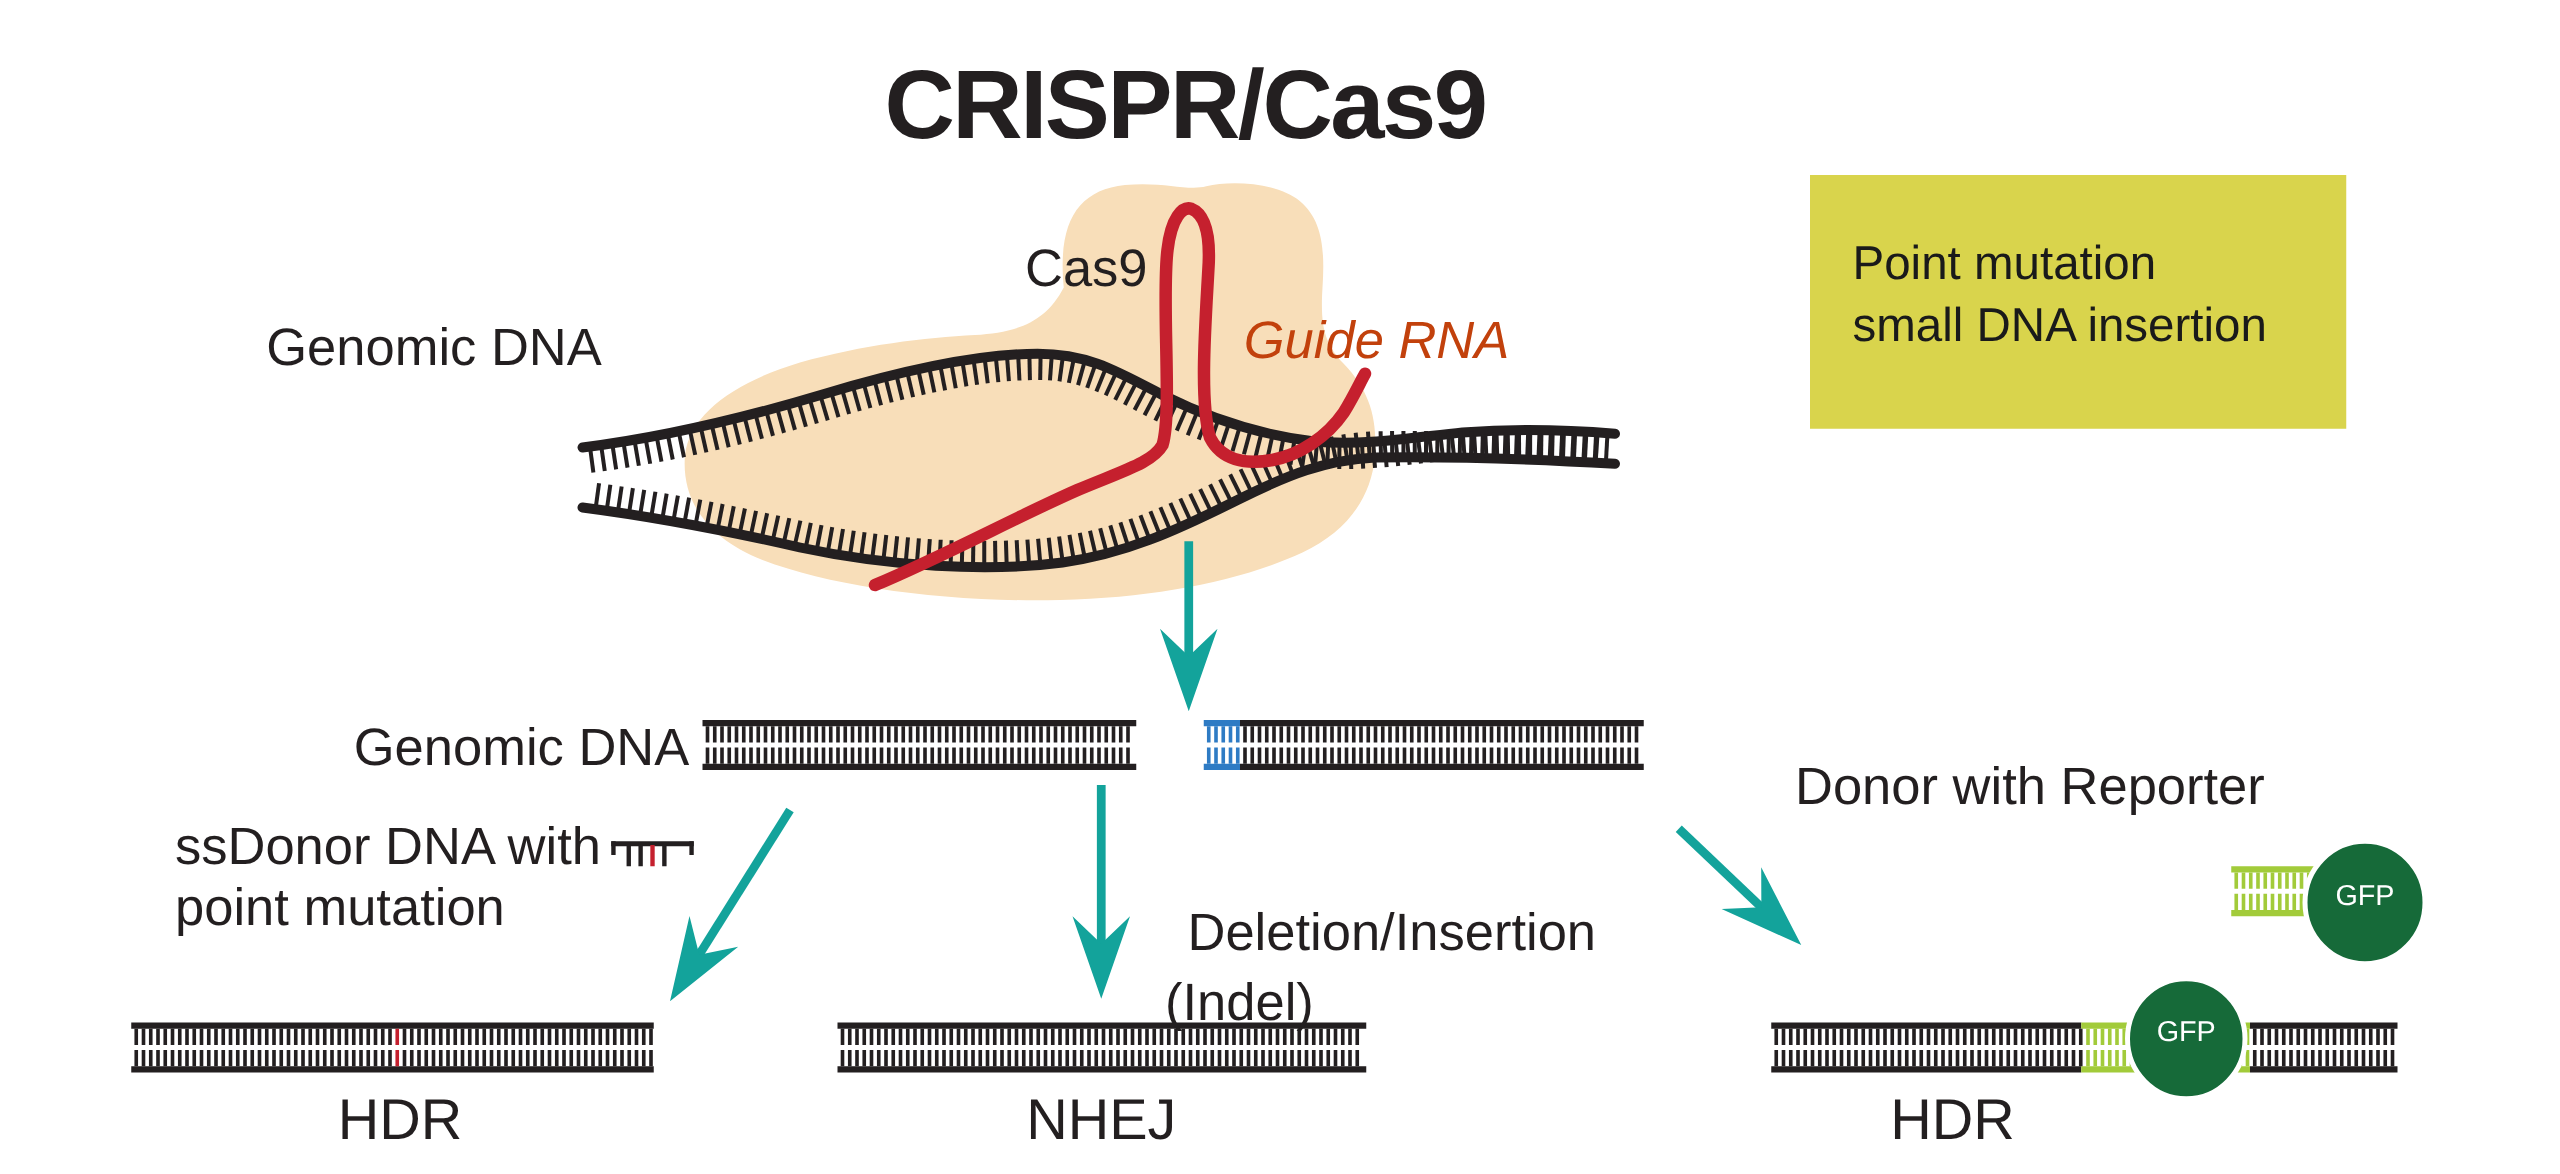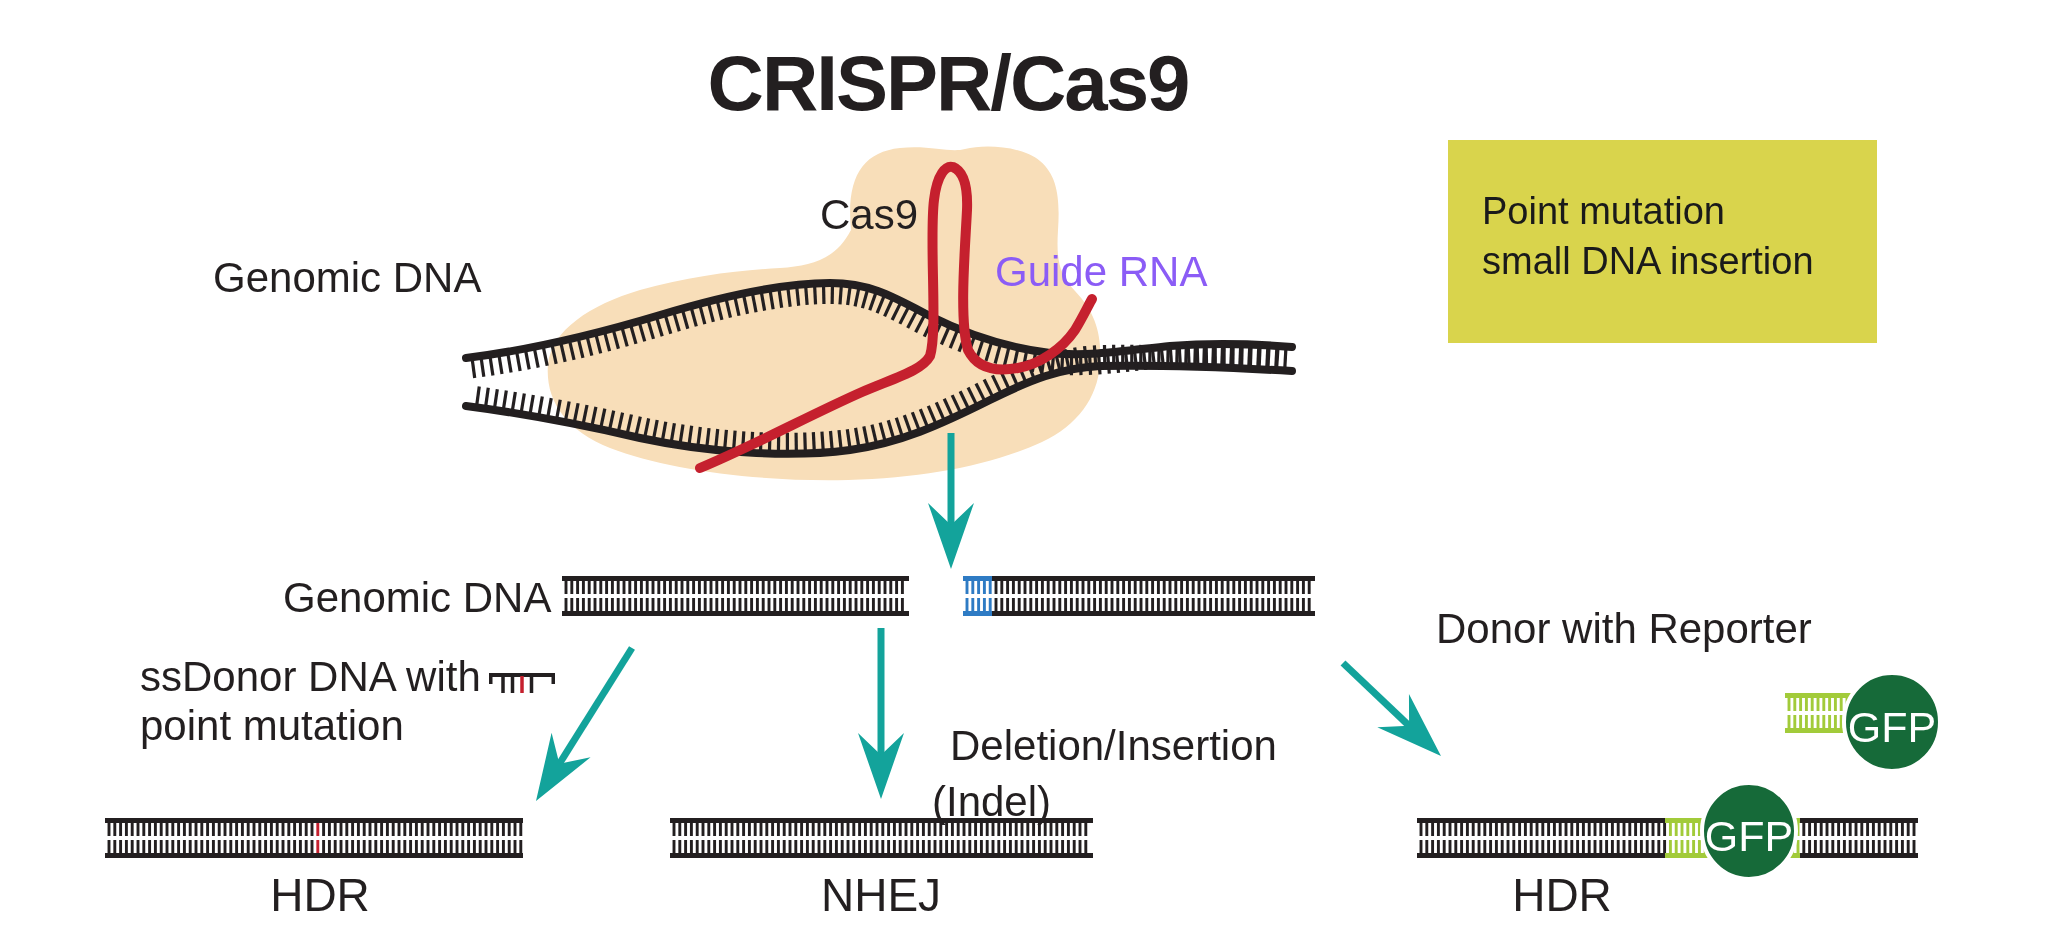--- a/index.html
+++ b/index.html
@@ -4,23 +4,23 @@
 <style>
   html,body{margin:0;padding:0;background:#fff;}
   #stage{position:relative;width:2048px;height:939px;background:#ffffff;overflow:hidden;
          font-family:"Liberation Sans","DejaVu Sans",sans-serif;color:#231f20;border-radius:32px;}
   #art{position:absolute;left:0;top:0;}
   .lbl{position:absolute;white-space:nowrap;font-size:42px;line-height:1.16;color:#231f20;text-align:right;}
   .title{position:absolute;left:648px;top:38px;width:600px;text-align:center;
          font-size:78px;font-weight:bold;letter-spacing:-2px;color:#231f20;}
   .callout{position:absolute;left:1448px;top:140px;width:429px;height:203px;
            box-sizing:border-box;padding:46px 0 0 34px;font-size:38px;line-height:50px;color:#1a1a1a;}
-  .red{color:#8b5cf6;}
+  .red{color:#c2410c;font-style:italic;}
   .outcome{position:absolute;width:160px;text-align:center;font-size:46px;font-weight:normal;}
-  .gfp-label{position:absolute;width:120px;text-align:center;font-size:43px;color:#ffffff;}
+  .gfp-label{position:absolute;width:120px;text-align:center;font-size:23px;color:#ffffff;}
 </style>
 </head>
 <body>
 
 <div id="stage">
 
   <svg id="art" width="2048" height="939" viewBox="0 0 2048 939">
       <g>
         <path d="M 851 230 C 846 178 862 152 900 148 C 930 145 950 153 965 149 C 985 144 1022 146 1040 161 C 1058 176 1060 200 1058 230 C 1056 262 1060 275 1075 291 C 1096 313 1102 335 1100 365 C 1097 398 1078 425 1042 442 C 992 465 925 478 848 480 C 758 482 668 470 610 448 C 565 430 545 400 548 364 C 552 330 590 305 640 290 C 690 276 740 270 780 268 C 812 266 836 259 851 230 Z" fill="#f8deb9" stroke="none"></path>
       </g>

